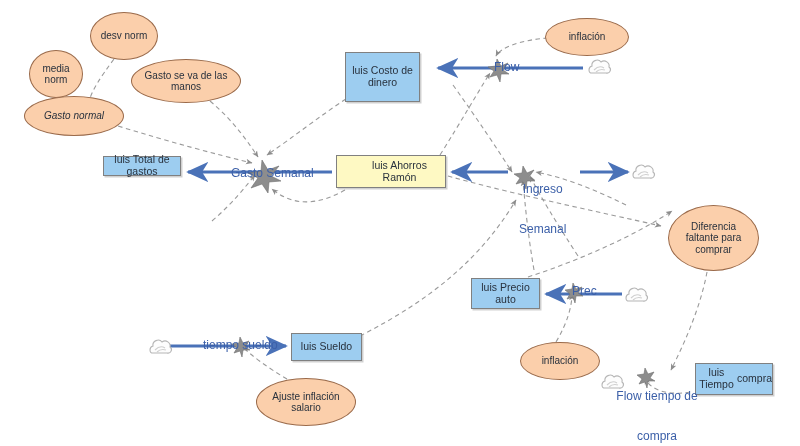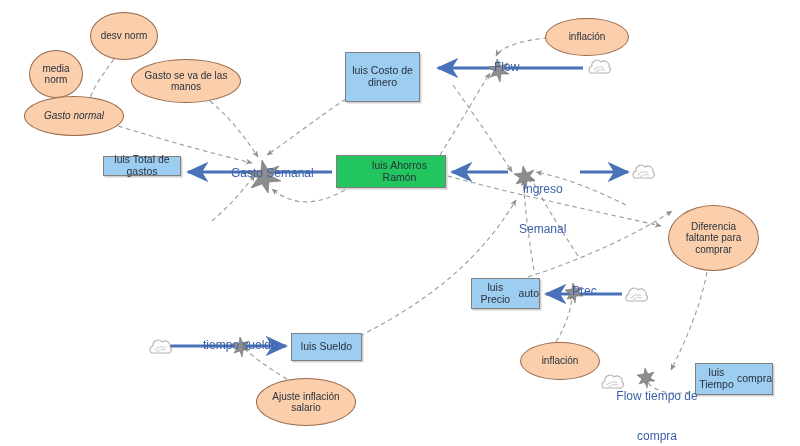--- a/index.html
+++ b/index.html
@@ -33,21 +33,21 @@
     color: #28313d;
     line-height: 1.12;
   }
   .stock {
     border: 1.6px solid #808080;
     background: #9dcdf0;
     font-size: 10.5px;
     box-shadow: 1.5px 1.5px 0 rgba(120,120,120,0.35);
   }
   .stock.gold {
-    background: #22c55e;
+    background: #fef9c3;
     border: 1.6px solid #808080;
     font-size: 10.5px;
     padding-left: 17px;
   }
   .aux {
     border: 1.2px solid #9a6a4a;
     background: #fbcfab;
     border-radius: 50%;
     font-size: 10px;
     padding: 2px 4px;
@@ -191,21 +191,21 @@
 
   <div class="node stock" style="left:103px; top:156px; width:78px; height:20px; flex-direction:column;">
     <span>luis Total de</span>
     <span>gastos</span>
   </div>
 
   <div class="node stock gold" style="left:336px; top:155px; width:110px; height:33px;">
     <span>luis Ahorros Ramón</span>
   </div>
 
-  <div class="node stock" style="left:471px; top:278px; width:69px; height:31px; flex-direction:row;">
+  <div class="node stock" style="left:471px; top:278px; width:69px; height:31px; flex-direction:column;">
     <span>luis Precio</span>
     <span>auto</span>
   </div>
 
   <div class="node stock" style="left:291px; top:333px; width:71px; height:28px;">
     <span>luis Sueldo</span>
   </div>
 
   <div class="node stock" style="left:695px; top:363px; width:78px; height:32px; flex-direction:row;">
     <span>luis Tiempo</span>

